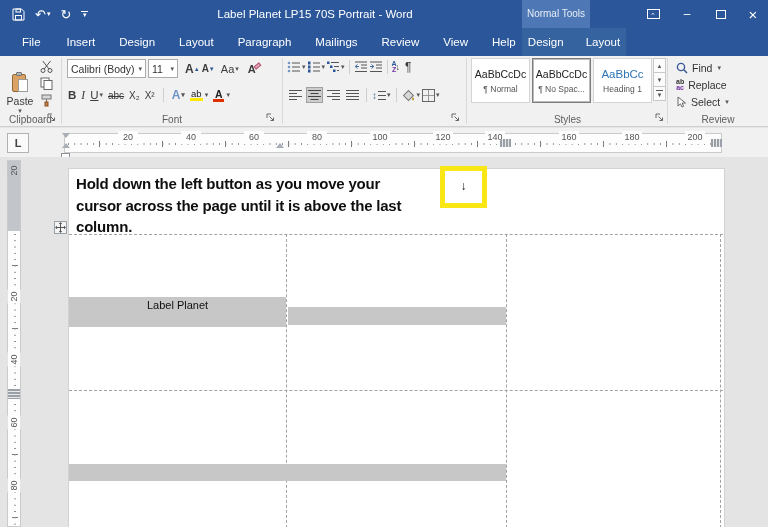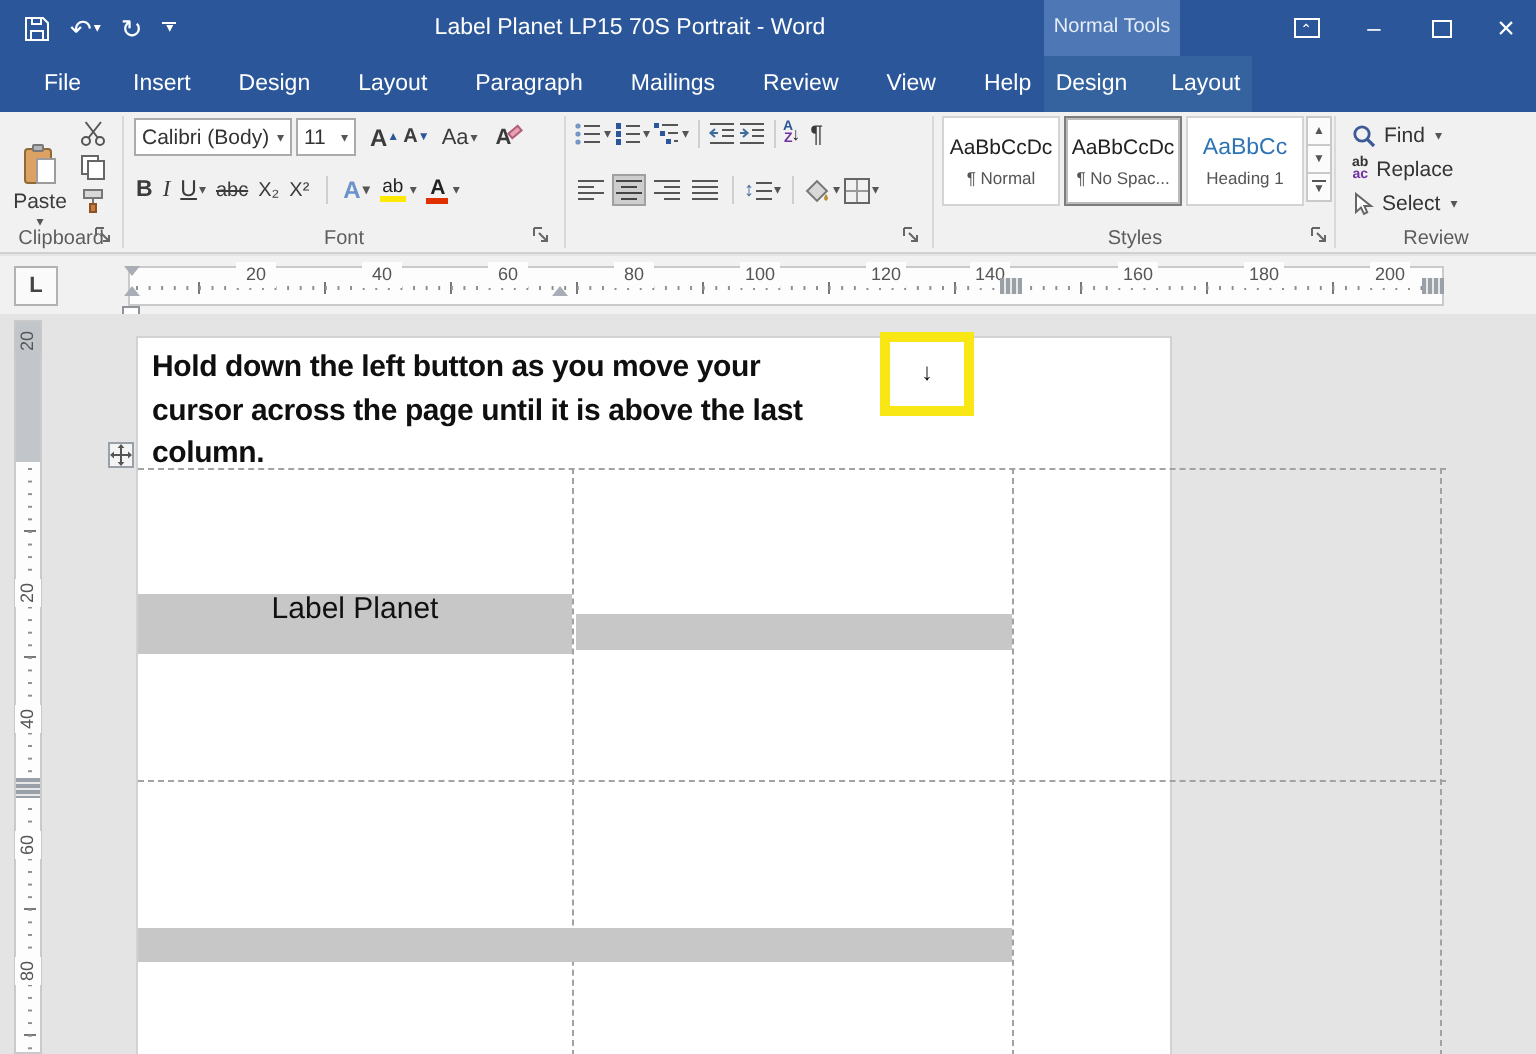--- a/index.html
+++ b/index.html
@@ -75,28 +75,28 @@
 .colmark{position:absolute;width:11px;height:8px;background:repeating-linear-gradient(to right,#9aa0a8 0 2px,#e8e8e8 2px 3px)}
 
 
 #docarea{position:absolute;left:0;top:157px;width:768px;height:370px;background:#e4e4e4}
 #vruler{position:absolute;left:7px;top:3px;width:14px;height:367px;background:#fdfdfd;border:1px solid #cacaca;
 background-image:repeating-linear-gradient(to bottom,#8e8e8e 0 1px,transparent 1px 6.3px),repeating-linear-gradient(to bottom,#777 0 1px,transparent 1px 63px);
 background-size:2px 6.3px,6px 63px;background-position:6px 73px,4px 104px;background-repeat:repeat-y}
 .vnum{position:absolute;left:0;width:14px;text-align:center;font-size:9px;color:#555;transform:rotate(-90deg);background:#fdfdfd;line-height:13px}
 #vmargin{position:absolute;left:0;top:0;width:12px;height:70px;background:#c2c6ca}
 #rowmark{position:absolute;left:0;top:228px;width:12px;height:10px;background:repeating-linear-gradient(to bottom,#9aa0a8 0 2px,#e8e8e8 2px 3px)}
-#page{position:absolute;left:68px;top:11px;width:518px;height:359px;background:#fff;border:1px solid #d2d2d2;border-bottom:none}
+#page{position:absolute;left:68px;top:11px;width:657px;height:359px;background:#fff;border:1px solid #d2d2d2;border-bottom:none}
 #instr{position:absolute;left:7px;top:4px;width:400px;font-weight:bold;font-size:15px;line-height:21.5px;color:#0f0f0f;letter-spacing:-0.2px}
 #hlbox{position:absolute;left:371px;top:-3px;width:47px;height:42px;border:5px solid #f8e715;background:#fff;text-align:center}
 #hlbox span{font-size:12px;font-weight:bold;color:#111;line-height:30px}
 .dashH{position:absolute;left:0;width:654px;border-top:1px dashed #a2a2a2}
 .dashV{position:absolute;top:65px;height:294px;border-left:1px dashed #a2a2a2}
 .band{position:absolute;background:#c7c7c7}
-#band1a{left:0;top:128px;width:217px;height:30px;text-align:center;font-size:15px;line-height:14px;color:#111;padding-top:1px}
+#band1a{left:0;top:128px;width:217px;height:30px;text-align:center;font-size:11px;line-height:14px;color:#111;padding-top:1px}
 #band1b{left:219px;top:138px;width:218px;height:18px}
 #band2{left:0;top:295px;width:437px;height:17px}
 #movehandle{position:absolute;left:54px;top:64px;width:13px;height:13px;background:#f4f4f4;border:1px solid #9aa0a8;display:flex;align-items:center;justify-content:center}
 svg{display:block}
 </style>
 </head>
 <body>
 
 <div id="app">
 

